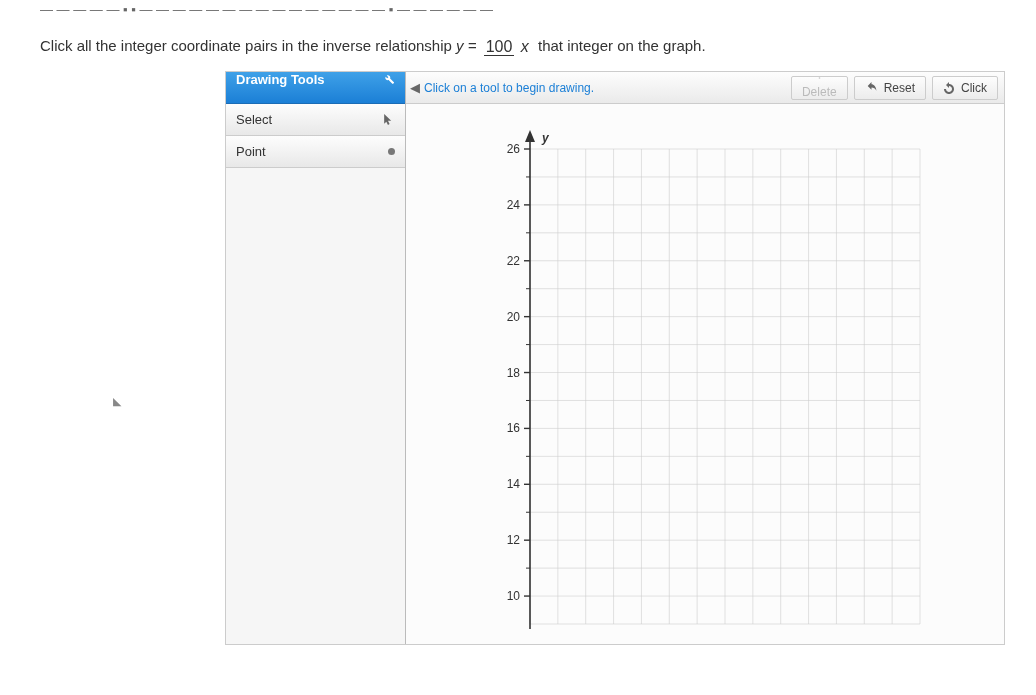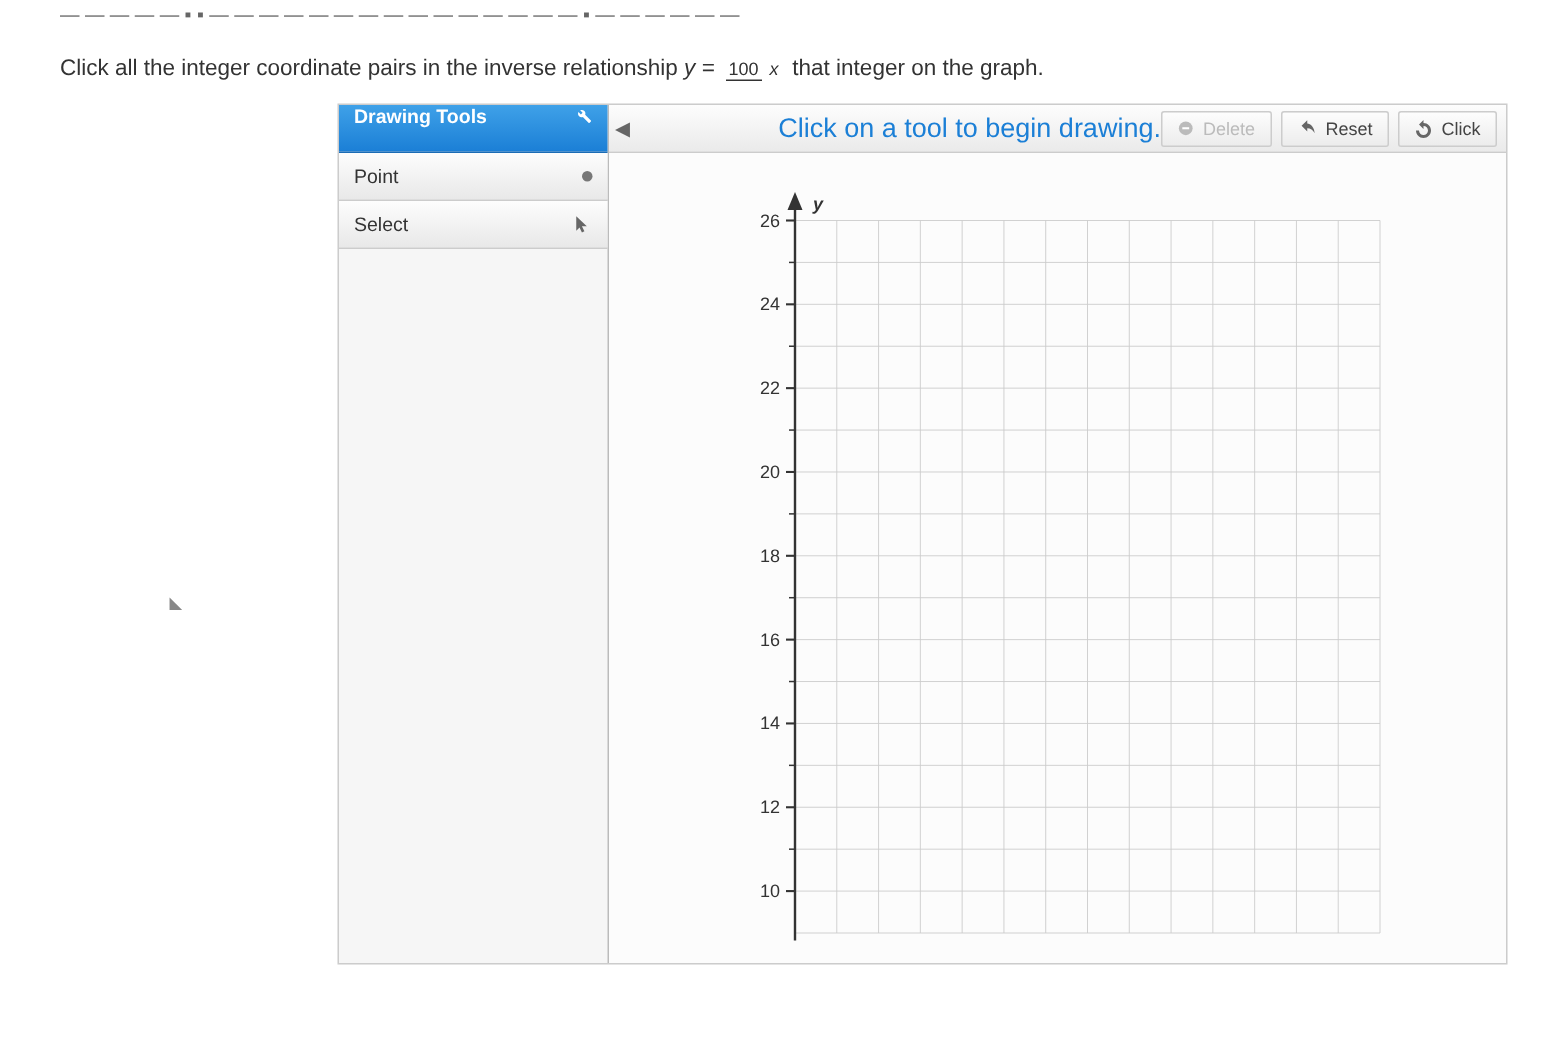--- a/index.html
+++ b/index.html
@@ -1,33 +1,33 @@
 <!DOCTYPE html>
 <html><head>
 <meta charset="utf-8">
 <style>
   * { margin: 0; padding: 0; box-sizing: border-box; }
   body { font-family: Arial, sans-serif; background: #fff; color: #333; width: 1036px; height: 695px; position: relative; }
   .cut-text { color: #666; font-size: 13px; padding: 0 40px; margin-top: 2px; }
   .instruction { padding: 20px 40px 15px 40px; font-size: 15px; color: #333; }
   .instruction .eq { font-style: italic; }
-  .frac { display: inline-block; vertical-align: middle; text-align: center; font-size: 12px; margin: 0 3px; }
+  .frac { display: inline-block; vertical-align: middle; text-align: center; font-size: 16px; margin: 0 3px; }
   .frac .num { border-bottom: 1px solid #333; padding: 0 2px; }
   .frac .den { padding: 0 2px; }
   .main-wrap { display: flex; margin-left: 225px; border: 1px solid #ccc; width: 780px; background: #fcfcfc; }
   .tools-col { width: 180px; border-right: 1px solid #bbb; min-height: 570px; background: #f6f6f6; }
   .tools-header { background: linear-gradient(#3fa1e8, #1b7fd6); color: #fff; border-bottom: 1px solid #1b6cb5; height: 32px; display: flex; align-items: flex-start; justify-content: space-between; padding: 0 10px; font-weight: bold; font-size: 13px; }
   .tools-header svg { fill: #fff; }
   .tool-row { height: 32px; display: flex; align-items: center; justify-content: space-between; padding: 0 10px; border-bottom: 1px solid #ccc; background: linear-gradient(#fdfdfd, #e8e8e8); font-size: 13px; cursor: pointer; }
   .right-col { flex: 1; display: flex; flex-direction: column; }
   .action-bar { height: 32px; background: linear-gradient(#fdfdfd, #eaeaea); border-bottom: 1px solid #ccc; display: flex; align-items: center; }
   .caret { width: 18px; text-align: center; color: #666; font-size: 13px; }
-  .hint { flex: 1; color: #1b7fd6; font-size: 18px; text-align: right; }
+  .hint { flex: 1; color: #1b7fd6; font-size: 12px; }
   .btn { border: 1px solid #ccc; background: linear-gradient(#fdfdfd,#ececec); height: 24px; padding: 0 10px; margin-right: 6px; display: flex; align-items: center; gap: 6px; font-size: 12px; color: #444; cursor: pointer; border-radius: 2px; }
-  .btn.disabled { color: #bbb; }
+  .btn.disabled { color: #bbb; flex-direction: column; }
   .btn.disabled svg { fill: #bbb; }
   .btn svg { fill: #666; }
   .graph-area { flex: 1; position: relative; background: #fcfcfc; }
   svg.graph { display: block; margin: 20px auto 0 auto; }
   .tick-label { font-size: 12px; fill: #333; text-anchor: end; }
   .axis-label { font-size: 12px; font-style: italic; font-weight: bold; fill: #333; }
   .little-arrow { position: absolute; left: 113px; top: 395px; font-size: 11px; color: #888; }
 </style>
 </head>
 <body>
@@ -46,28 +46,28 @@
 
 <div class="main-wrap">
   <div class="tools-col">
     <div class="tools-header">
       <span>Drawing Tools</span>
       <svg width="13" height="13" viewBox="0 0 24 24">
           <path d="M22 19l-7-7c.6-1.5.3-3.3-1-4.6-1.4-1.4-3.5-1.7-5.2-.8l3 3-2.1 2.1-3-3c-.9 1.7-.6 3.8.8 5.2 1.3 1.3 3.1 1.6 4.6 1l7 7c.4.4 1 .4 1.4 0l1.5-1.5c.4-.4.4-1 0-1.4z"></path>
         </svg>
     </div>
     <div class="tool-row">
-      <span>Point</span>
-      <span style="width:7px;height:7px;border-radius:50%;background:#777;"></span>
-    </div>
-    <div class="tool-row">
       <span>Select</span>
       <svg width="13" height="13" viewBox="0 0 24 24" fill="#666">
           <path d="M4 2l0 18 4-4 3 6 3-1.5-3-6 6 0z"></path>
         </svg>
+    </div>
+    <div class="tool-row">
+      <span>Point</span>
+      <span style="width:7px;height:7px;border-radius:50%;background:#777;"></span>
     </div>
   </div>
 
   <div class="right-col">
     <div class="action-bar">
       <span class="caret">◀</span>
       <span class="hint">Click on a tool to begin drawing.</span>
 
       <div class="btn disabled">
         <svg width="11" height="11" viewBox="0 0 24 24">

